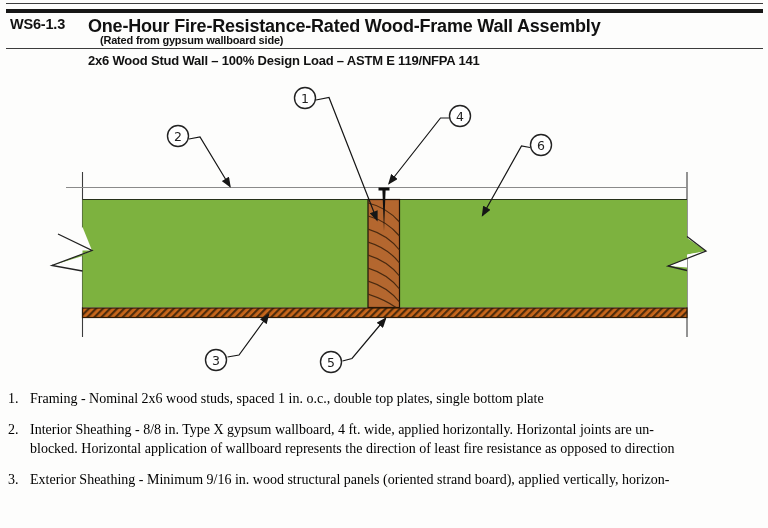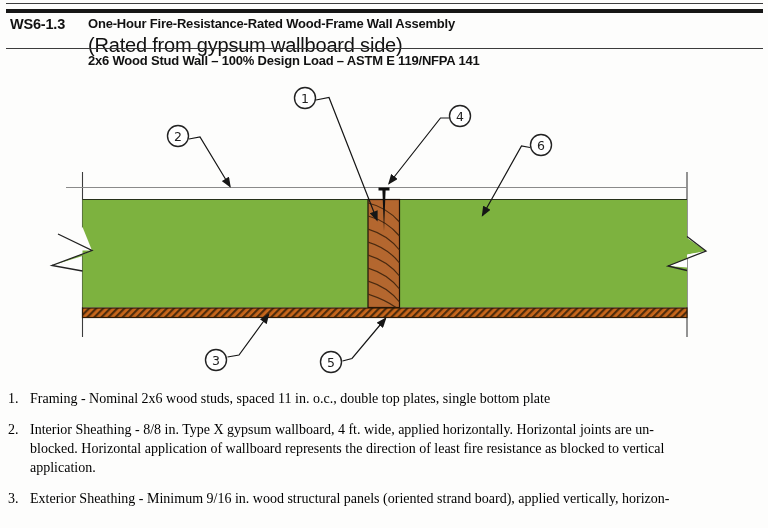--- a/index.html
+++ b/index.html
@@ -1,22 +1,22 @@
 <!DOCTYPE html>
 <html><head>
 <meta charset="utf-8">
 <style>
   html,body{margin:0;padding:0;background:#e8e8e8;}
   .page{position:relative;width:768px;height:528px;background:#fdfdfc;overflow:hidden;
         font-family:"Liberation Sans",sans-serif;color:#111;}
   .hairline{position:absolute;left:6px;right:5px;height:1px;background:#3c3c3c;}
   .thickbar{position:absolute;left:6px;right:5px;height:4px;background:#161616;}
   .docid{position:absolute;left:10px;top:16px;font-size:14.5px;font-weight:bold;letter-spacing:-0.2px;}
-  .title1{position:absolute;left:88px;top:16px;font-size:13px;font-weight:bold;letter-spacing:-0.2px;}
-  .title2{position:absolute;left:88px;top:34px;font-size:20px;font-weight:normal;letter-spacing:-0.2px;}
+  .title1{position:absolute;left:88px;top:16px;font-size:18px;font-weight:bold;letter-spacing:-0.2px;}
+  .title2{position:absolute;left:100px;top:34px;font-size:11px;font-weight:bold;letter-spacing:-0.2px;}
   .subtitle{position:absolute;left:88px;top:53px;font-size:13px;font-weight:bold;letter-spacing:-0.2px;}
   .diagram{position:absolute;left:0;top:75px;width:768px;height:300px;}
   .legend{position:absolute;left:8px;top:389px;right:6px;
           font-family:"Liberation Serif",serif;font-size:14px;line-height:19px;color:#000;}
   .legend .item{display:flex;margin-bottom:12px;}
   .legend .num{width:22px;flex:0 0 22px;}
   .legend .lines{flex:1;}
   svg text.bubble{font-family:"DejaVu Sans",sans-serif;font-size:12.5px;fill:#222;}
 </style>
 </head>
@@ -124,29 +124,28 @@
       <text class="bubble" x="331" y="362.5" text-anchor="middle" dominant-baseline="central">5</text>
       <circle cx="541" cy="145" r="10.5" fill="#fff" stroke="#222" stroke-width="1.4"></circle>
       <text class="bubble" x="541" y="145.5" text-anchor="middle" dominant-baseline="central">6</text>
     </g>
   </svg>
 
   <div class="legend">
     <div class="item">
       <div class="num">1.</div>
       <div class="lines">
-        <div>Framing - Nominal 2x6 wood studs, spaced 11 in. o.c., double top plates, single bottom plate</div>
+        <div>Framing - Nominal 2x6 wood studs, spaced 1 in. o.c., double top plates, single bottom plate</div>
       </div>
     </div>
     <div class="item">
       <div class="num">2.</div>
       <div class="lines">
         <div>Interior Sheathing - 8/8 in. Type X gypsum wallboard, 4 ft. wide, applied horizontally. Horizontal joints are un-</div>
-        <div>blocked. Horizontal application of wallboard represents the direction of least fire resistance as blocked to vertical</div>
-        <div>application.</div>
+        <div>blocked. Horizontal application of wallboard represents the direction of least fire resistance as opposed to direction</div>
       </div>
     </div>
     <div class="item">
       <div class="num">3.</div>
       <div class="lines">
         <div>Exterior Sheathing - Minimum 9/16 in. wood structural panels (oriented strand board), applied vertically, horizon-</div>
       </div>
     </div>
   </div>
 

